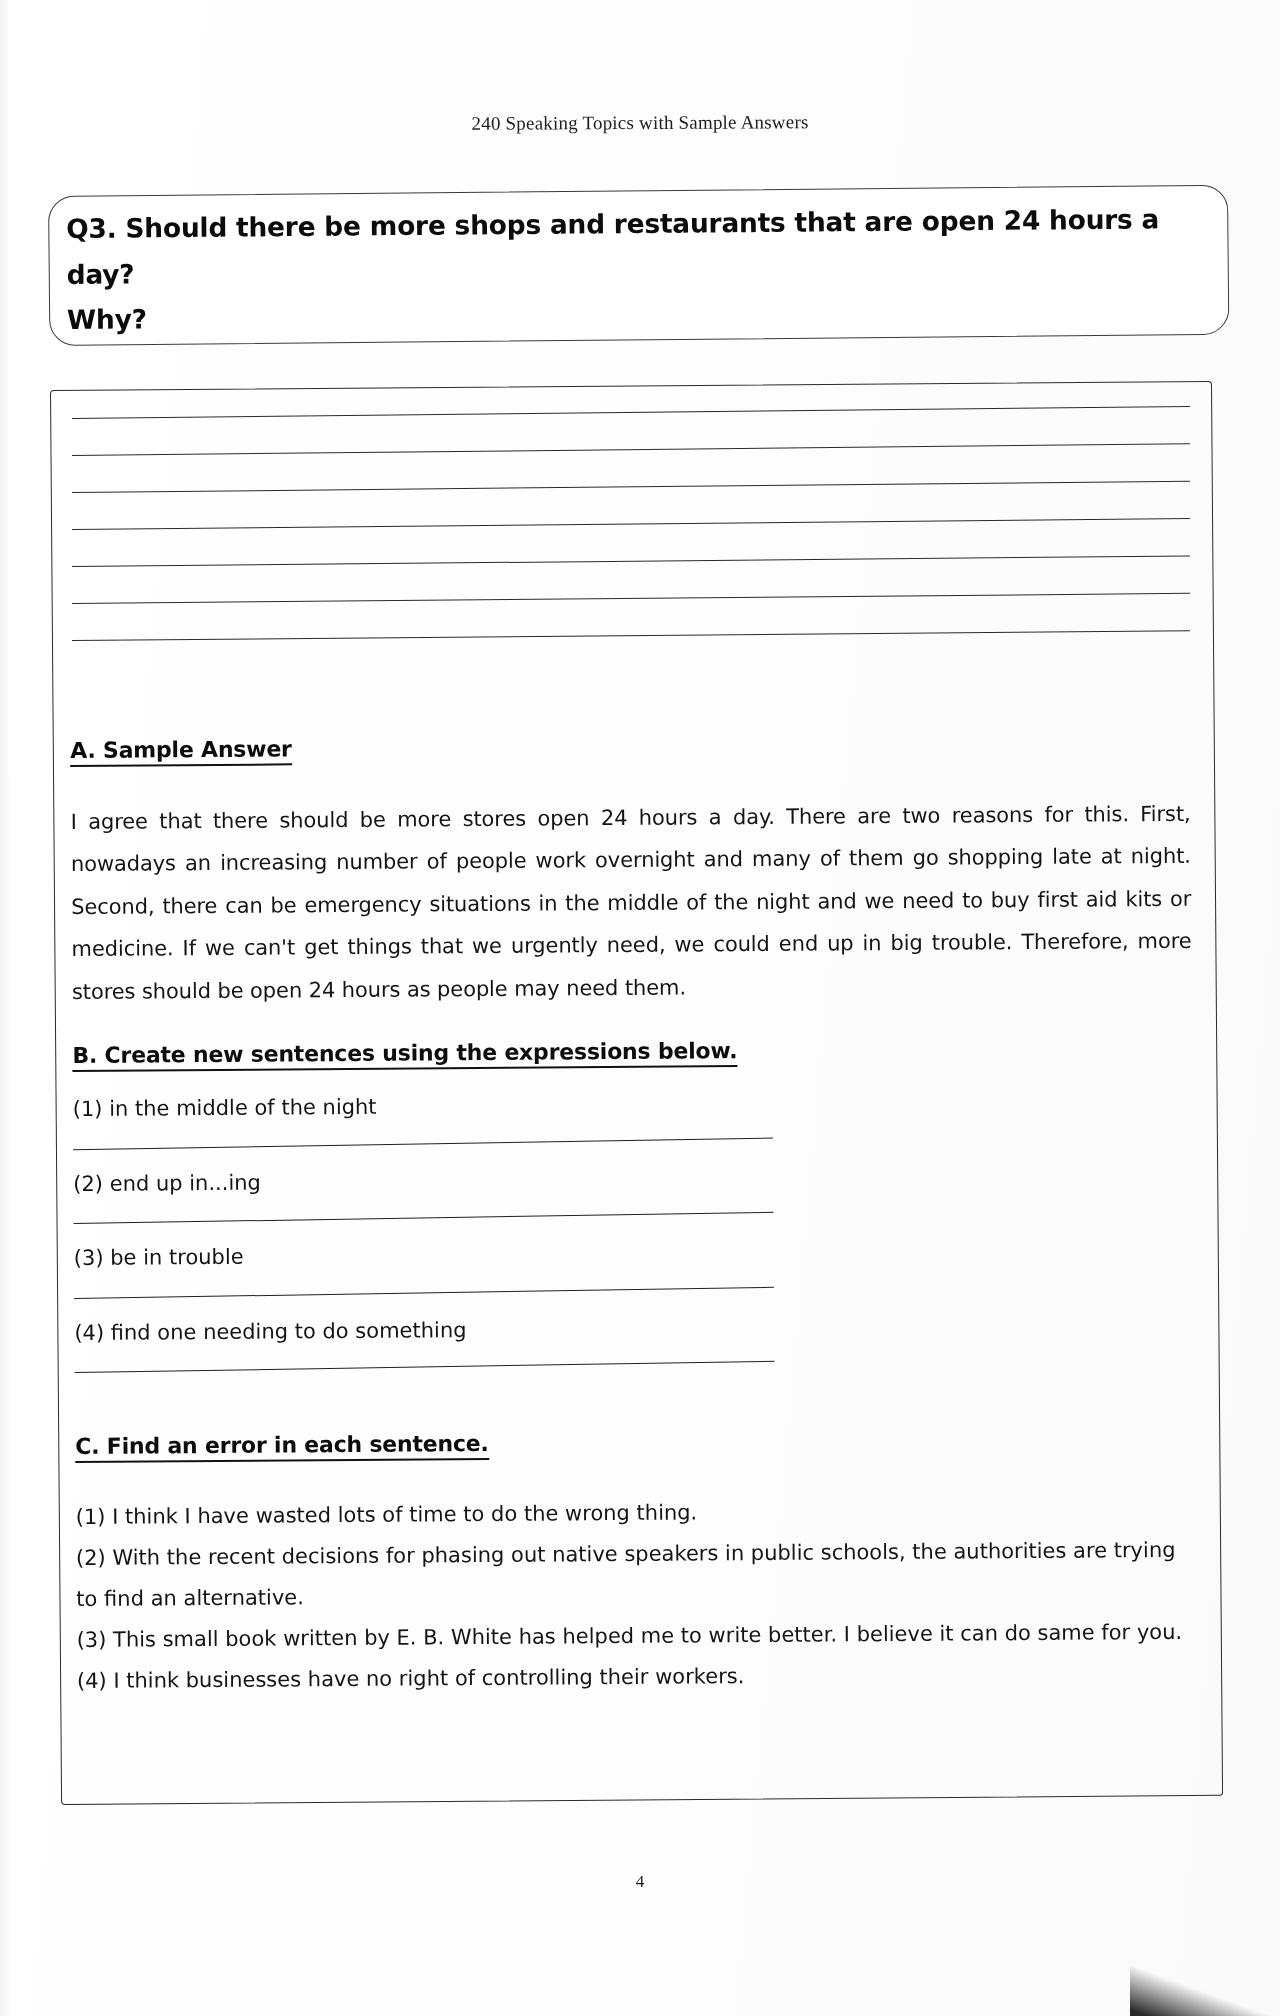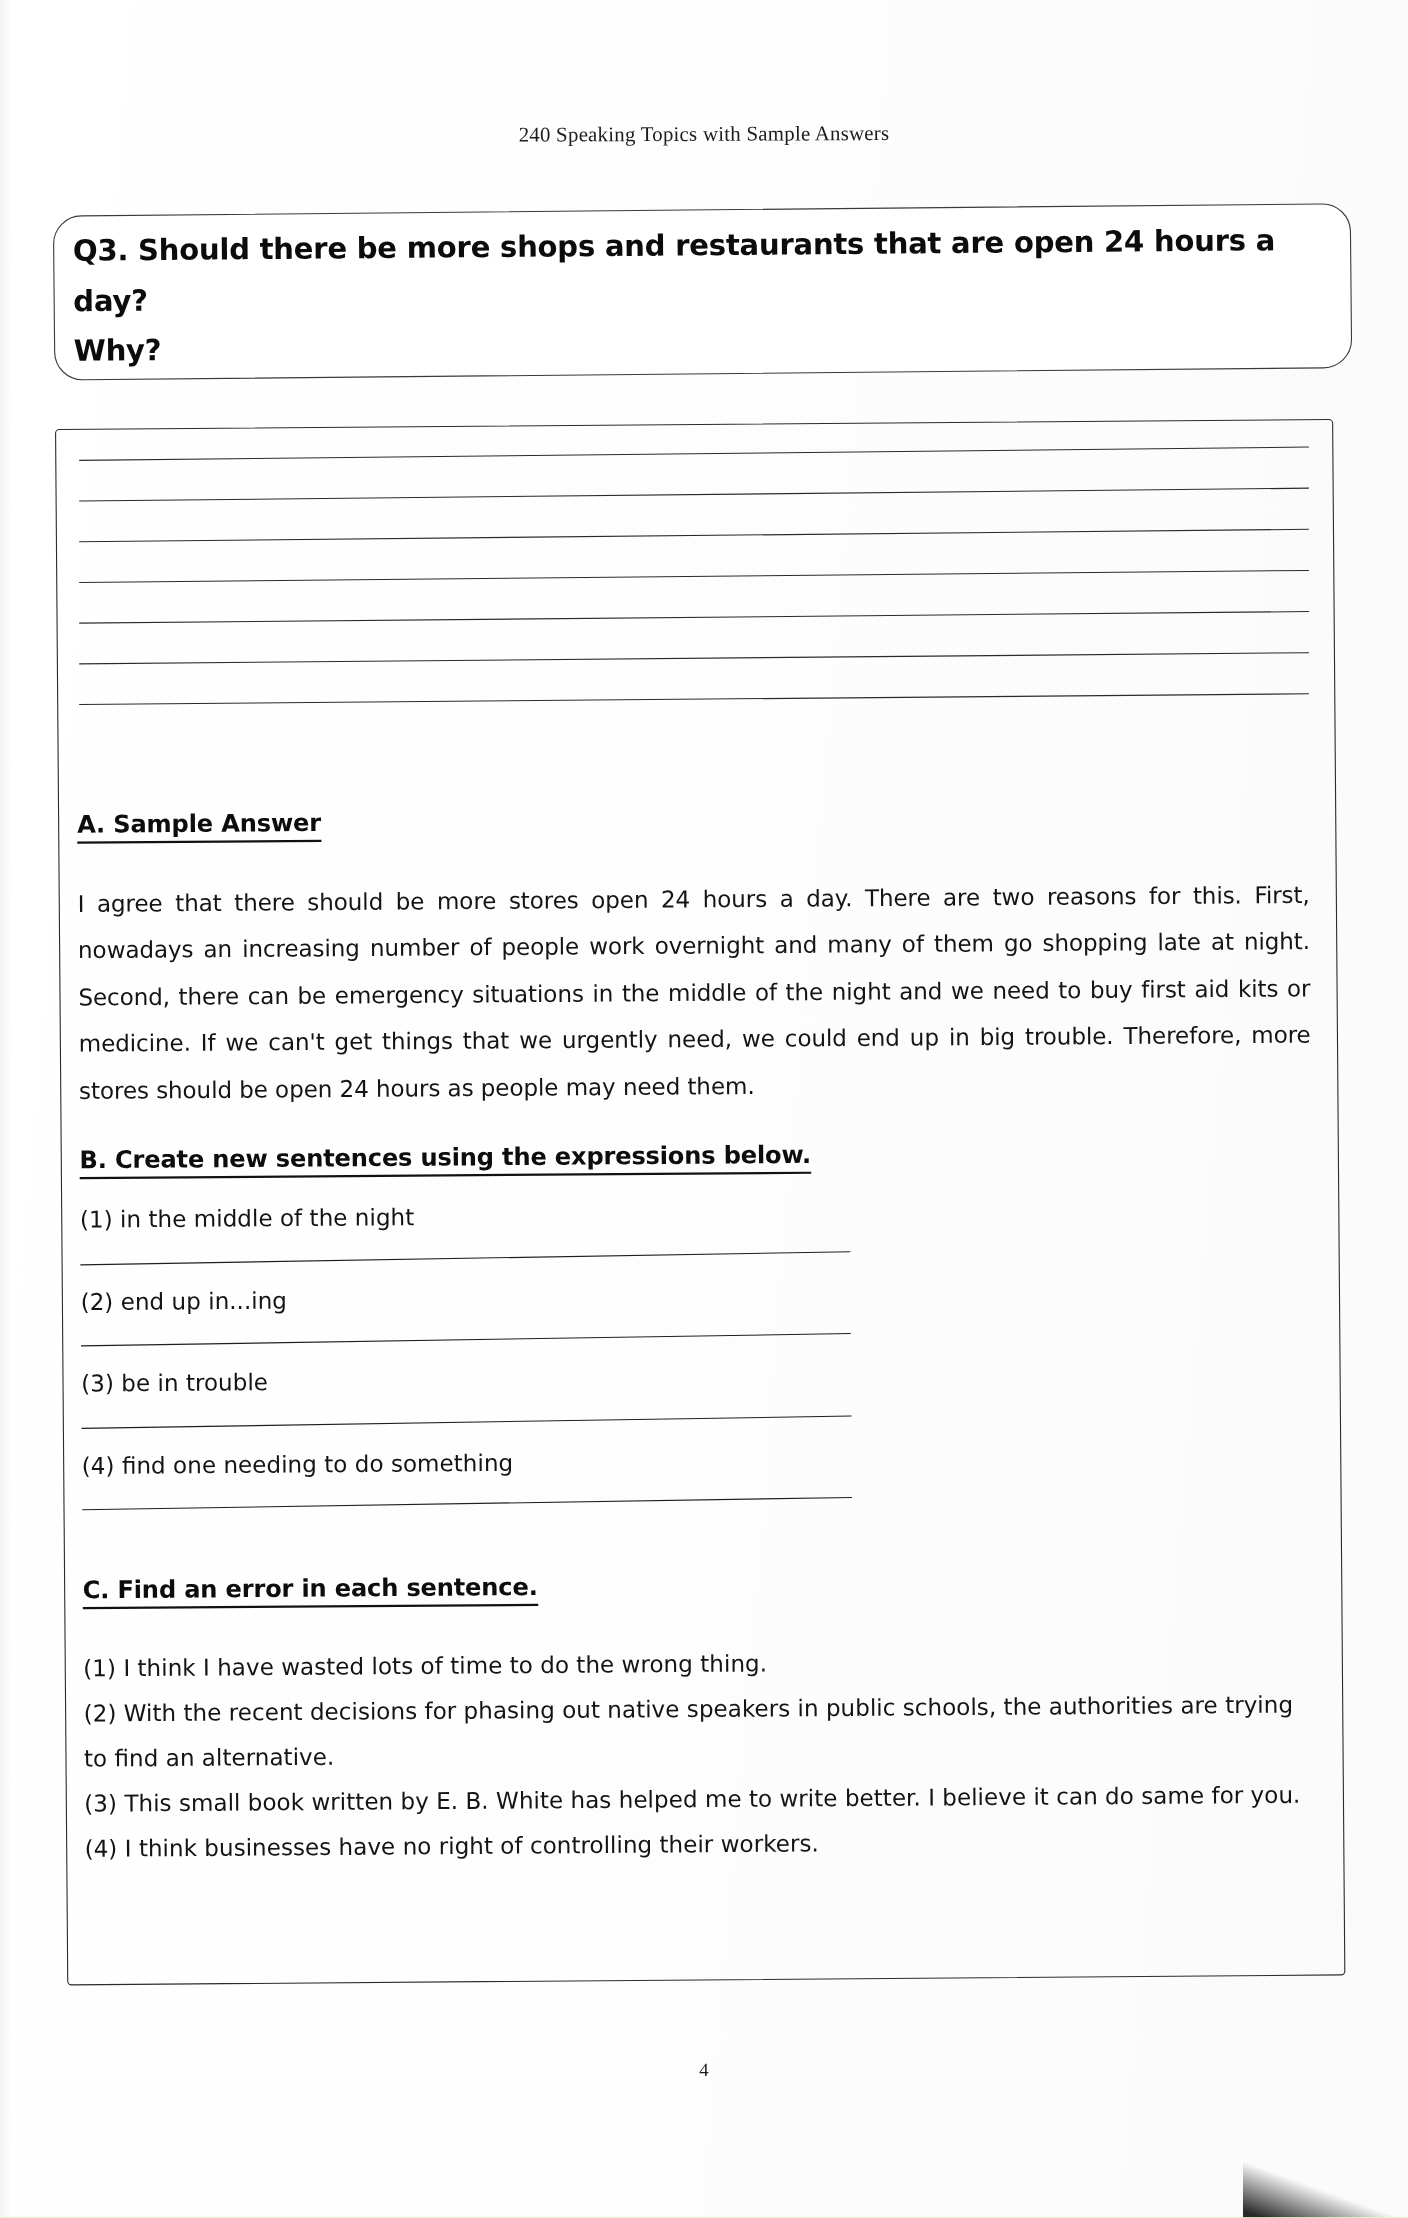--- a/index.html
+++ b/index.html
@@ -4,21 +4,21 @@
 <style>
   html, body {
     margin: 0;
     padding: 0;
     background: #ffffff;
   }
   .page {
     position: relative;
     width: 1280px;
     height: 2016px;
-    background: #bef264;
+    background: #3b82f6;
     overflow: hidden;
     font-family: "DejaVu Sans", sans-serif;
     color: #111;
   }
 
   
   .scan-tint {
     position: absolute;
     inset: 0;
     background: linear-gradient(95deg, #ffffff 0%, #fdfdfd 55%, #fafafa 100%);

